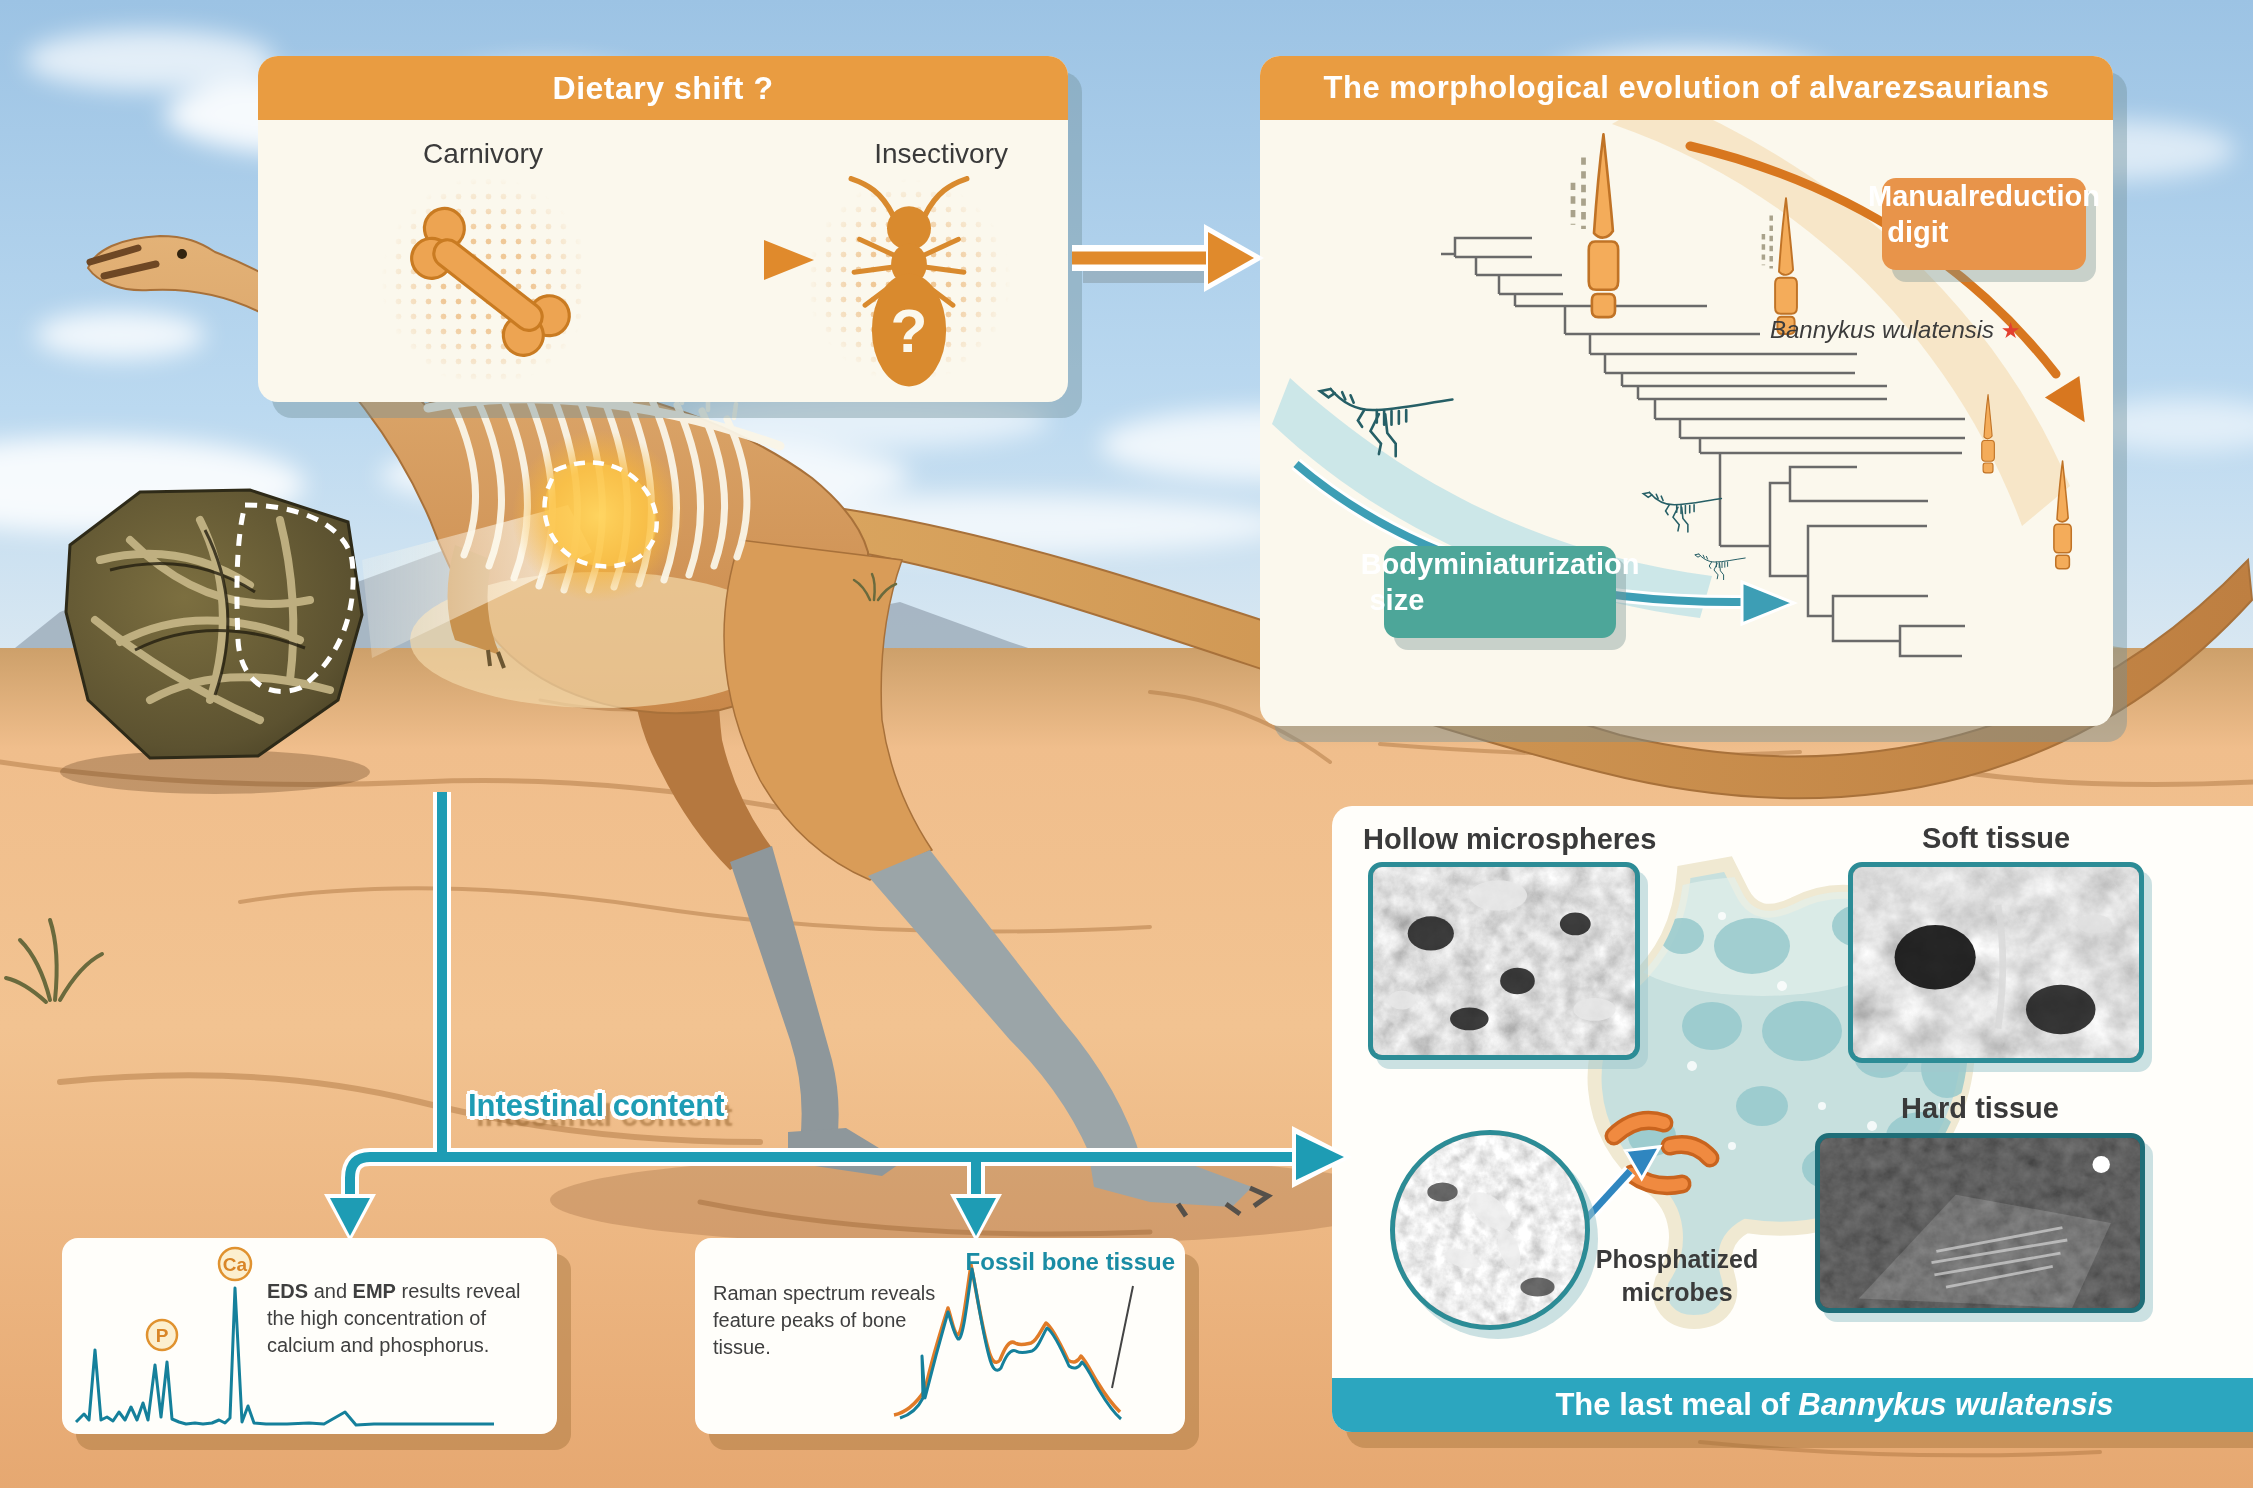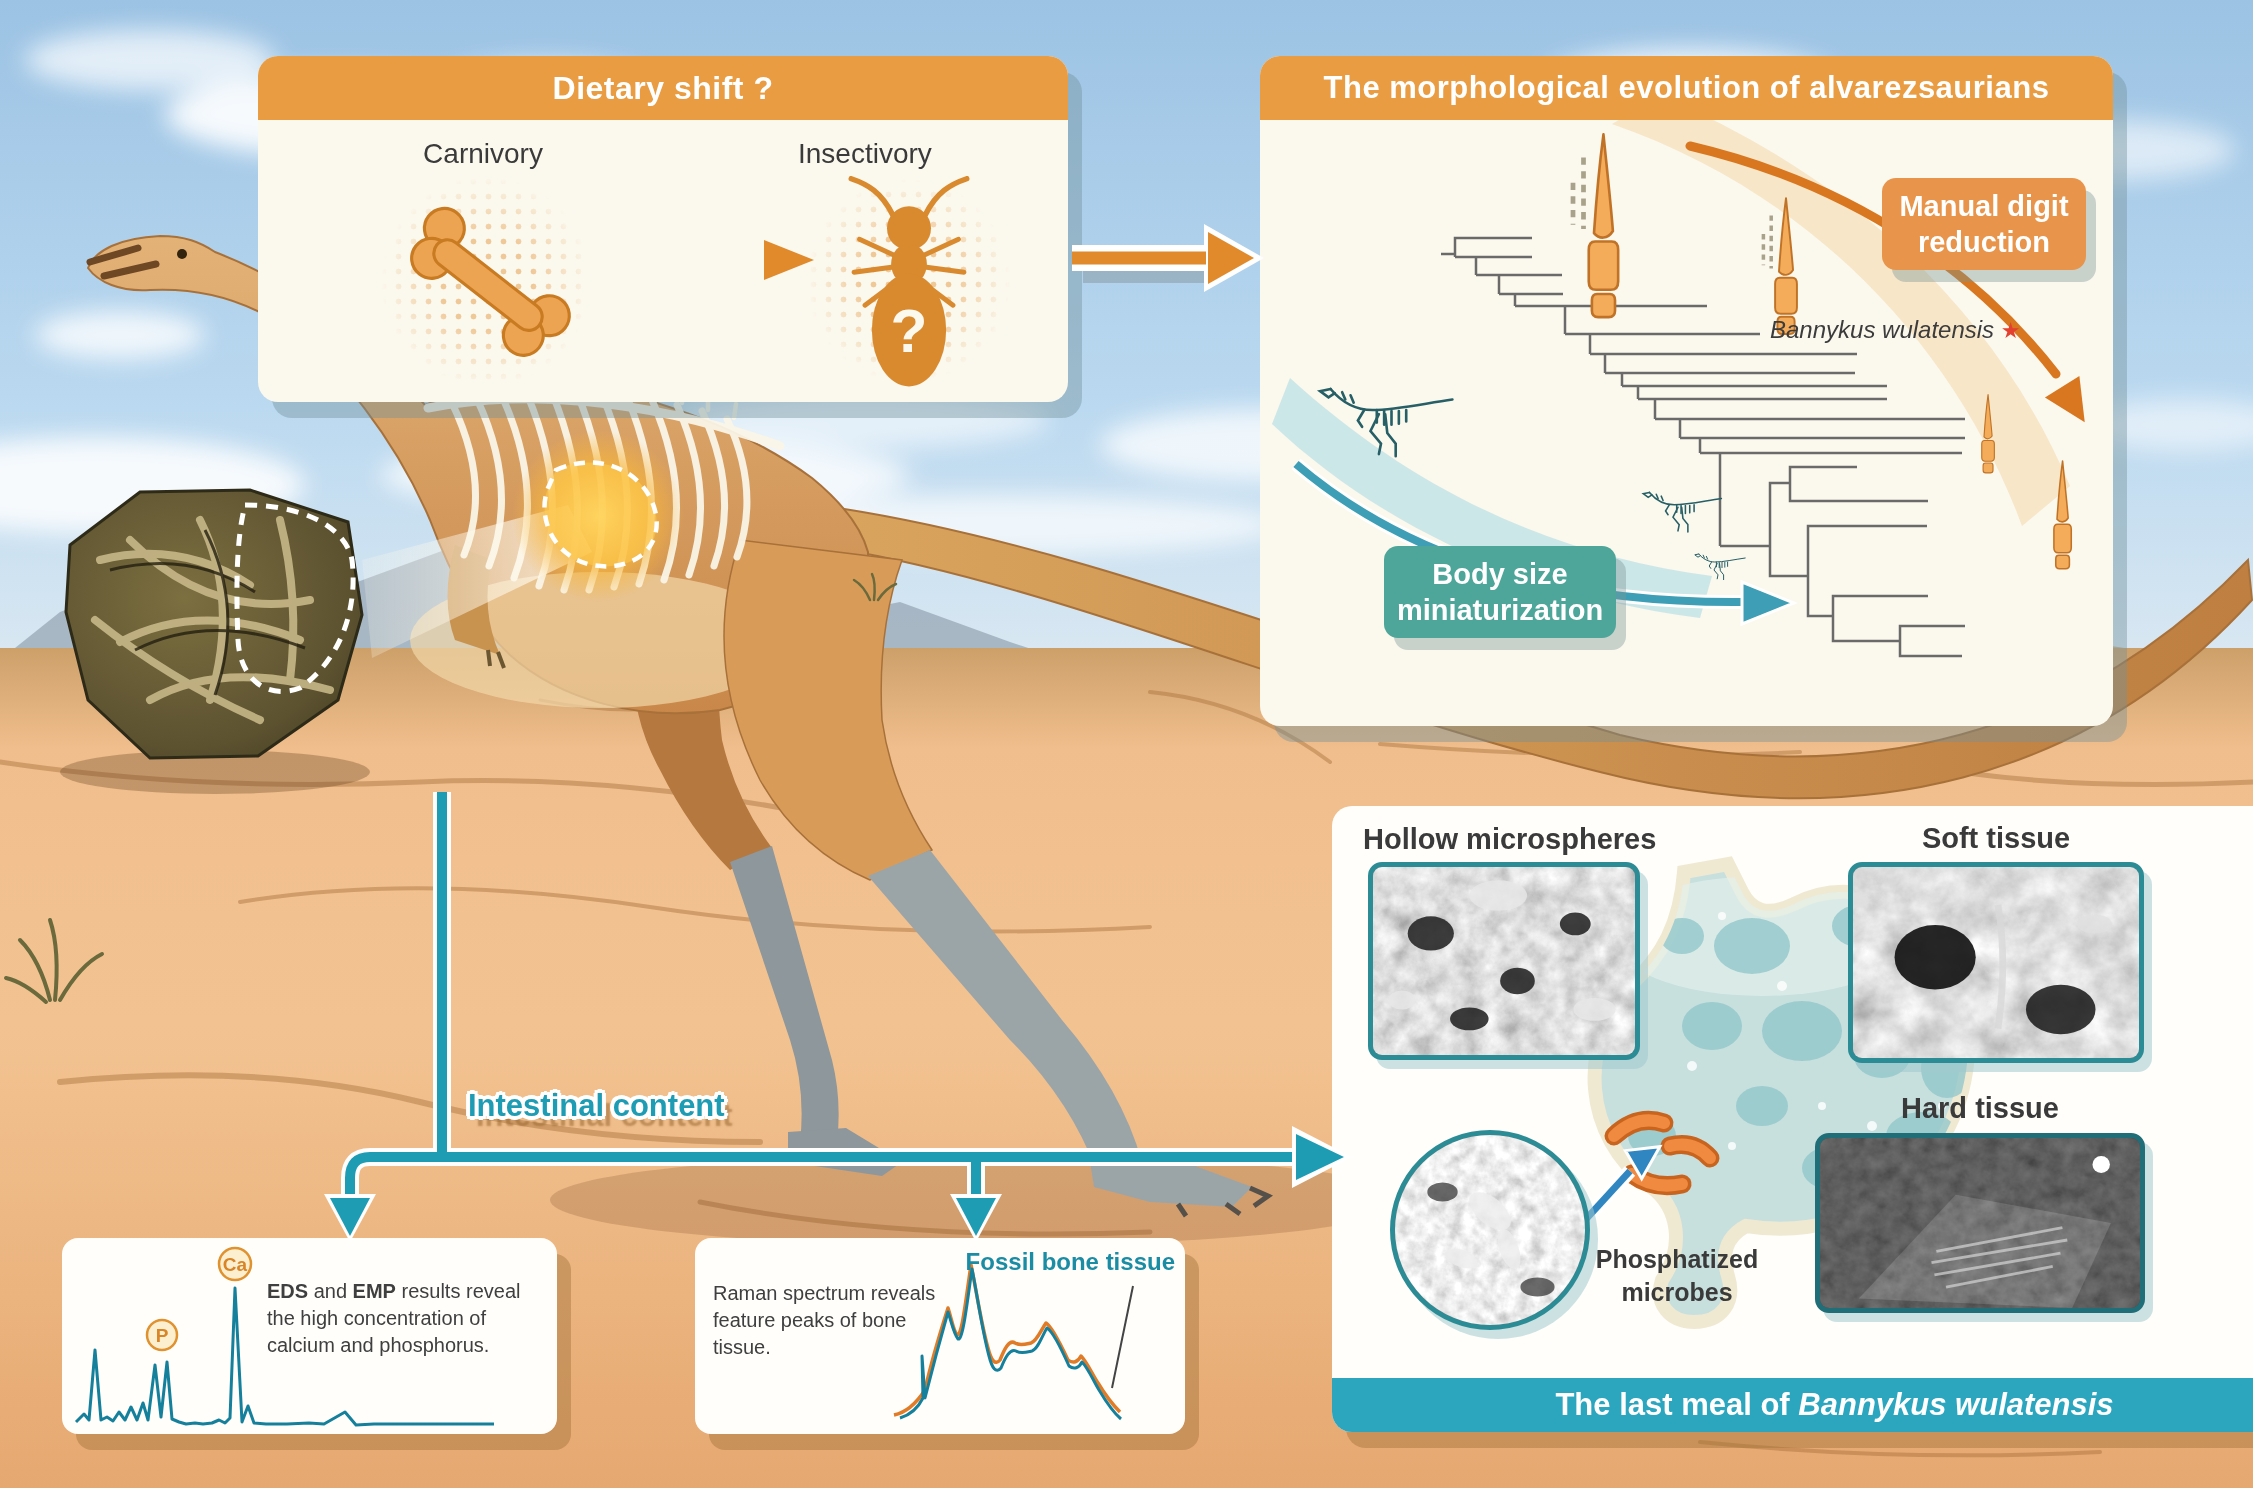--- a/index.html
+++ b/index.html
@@ -9,21 +9,21 @@
   .panel{position:absolute;background:#FBF8ED;border-radius:20px;}
   .panel.sky-shadow{box-shadow:14px 16px 0 rgba(115,145,155,.42);}
   .panel.sand-shadow{box-shadow:14px 16px 0 rgba(165,115,60,.45);}
   .panel-header{position:absolute;left:0;top:0;width:100%;height:64px;background:#E99C41;
     border-radius:20px 20px 0 0;color:#fff;font-weight:bold;font-size:32px;line-height:64px;text-align:center;letter-spacing:.5px;}
   .lbl{position:absolute;color:#3A3A3A;font-weight:bold;}
   .halo{position:absolute;background-image:radial-gradient(rgba(228,152,66,.5) 2.6px,transparent 3.2px);
     background-size:15px 15px;-webkit-mask-image:radial-gradient(circle,#000 30%,transparent 68%);
     mask-image:radial-gradient(circle,#000 30%,transparent 68%);}
   .badge{position:absolute;border-radius:14px;color:#fff;font-weight:bold;font-size:29px;text-align:center;
-    display:flex;flex-direction:column;justify-content:center;line-height:1.25;box-shadow:10px 12px 0 rgba(125,150,150,.4);}
+    display:flex;flex-direction:row;justify-content:center;line-height:1.25;box-shadow:10px 12px 0 rgba(125,150,150,.4);}
   .badge.orange{background:#E8944A;}
   .badge.teal{background:#4DA699;}
   .sem{position:absolute;border:5px solid #2C8C96;border-radius:14px;overflow:hidden;background:#777;box-shadow:8px 9px 0 rgba(160,200,205,.55);}
   .sem svg{display:block;width:100%;height:100%;}
   .intestinal{position:absolute;left:468px;top:1088px;font-size:31px;font-weight:bold;color:#1E9CB4;
     text-shadow:-3px -3px 0 #fff,3px -3px 0 #fff,-3px 3px 0 #fff,3px 3px 0 #fff,-4px 0 0 #fff,4px 0 0 #fff,0 -4px 0 #fff,0 4px 0 #fff,8px 10px 2px rgba(150,100,45,.55);}
   .footerbar{position:absolute;left:0;bottom:0;width:100%;height:54px;background:#2CA6BF;border-radius:0 0 20px 20px;
     color:#fff;font-weight:bold;font-size:31px;display:flex;align-items:center;justify-content:center;padding-left:9px;}
   .species-italic{font-style:italic;}
   .para{position:absolute;color:#3F3F3F;font-size:20px;line-height:1.36;}
@@ -176,21 +176,21 @@
       <path d="M 50,1000 q -10,-40 -30,-60 M 55,1000 q 5,-50 -5,-80 M 60,1000 q 20,-35 42,-46 M 46,1002 q -22,-20 -40,-24"></path>
       <path d="M 870,600 q -6,-14 -16,-20 M 874,600 q 2,-18 -2,-26 M 878,600 q 8,-12 18,-16" stroke-width="2.5"></path>
     </g>
   </svg>
 
   <div class="panel sky-shadow" style="left:258px;top:56px;width:810px;height:346px;">
     <div class="panel-header">
       <span>Dietary shift ?</span>
     </div>
     <div class="lbl" style="left:120px;top:82px;width:210px;text-align:center;font-size:28px;font-weight:normal;">Carnivory</div>
-    <div class="lbl" style="left:540px;top:82px;width:210px;text-align:left;font-size:28px;font-weight:normal;">Insectivory</div>
+    <div class="lbl" style="left:540px;top:82px;width:210px;text-align:right;font-size:28px;font-weight:normal;">Insectivory</div>
     <div class="halo" style="left:118px;top:118px;width:220px;height:215px;"></div>
     <div class="halo" style="left:548px;top:116px;width:205px;height:218px;"></div>
 
     <svg class="abs" style="left:125px;top:122px;" width="210" height="210" viewBox="0 0 200 200">
       <g transform="translate(100,102) rotate(38)" fill="#EDA452" stroke="#C97B22" stroke-width="3">
         <circle cx="-66" cy="-17" r="19"></circle>
           <circle cx="-58" cy="13" r="19"></circle>
         <circle cx="64" cy="-13" r="19"></circle>
           <circle cx="56" cy="17" r="19"></circle>
         <rect x="-62" y="-13" width="124" height="26" rx="13"></rect>

